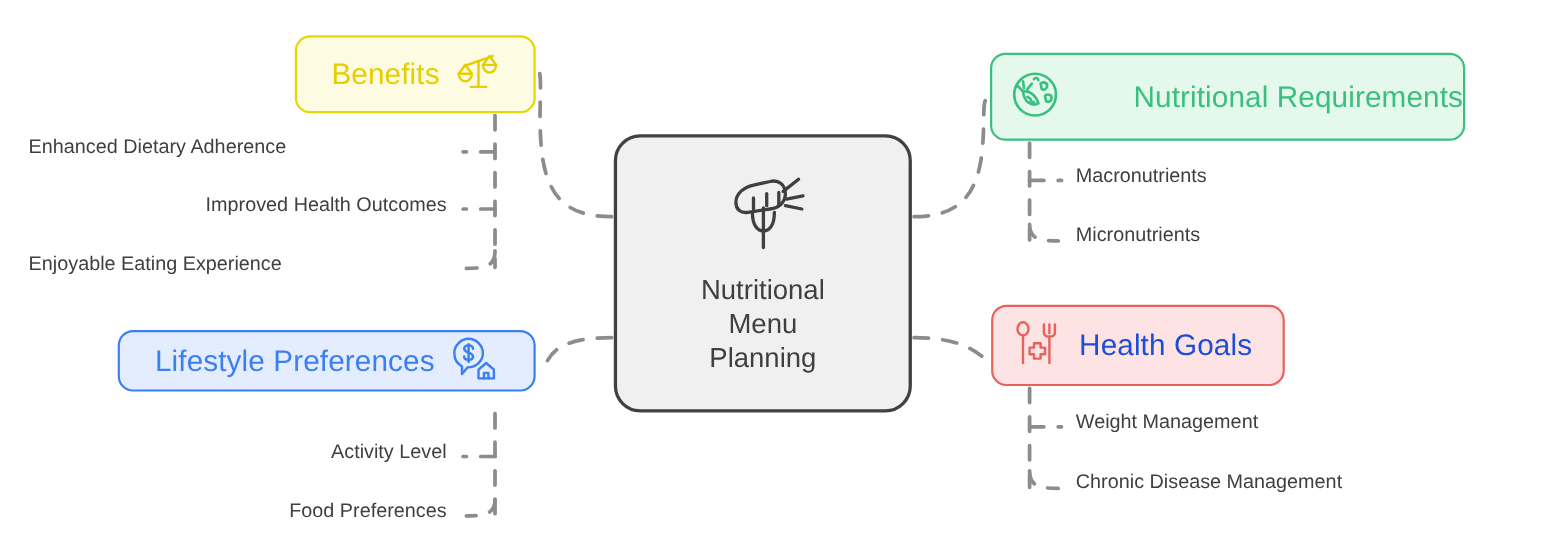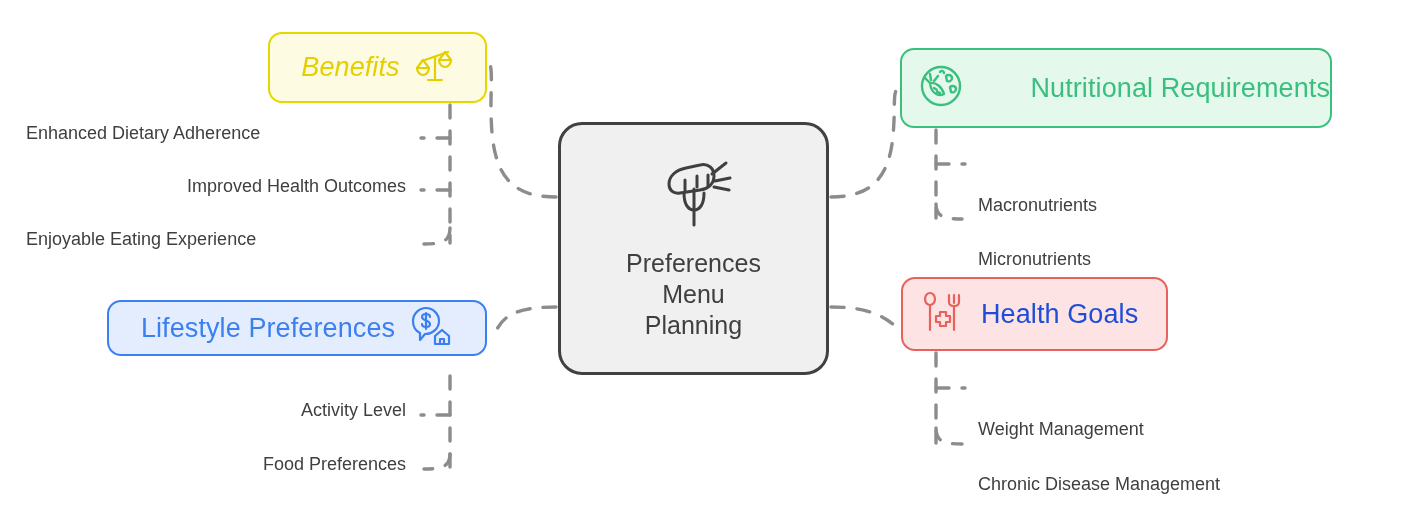--- a/index.html
+++ b/index.html
@@ -72,21 +72,21 @@
   #node-benefits {
     left: 268px;
     top: 32px;
     width: 219px;
     height: 71px;
     background: #fdfce3;
     border-color: #e5d700;
     justify-content: center;
     gap: 14px;
   }
-  #node-benefits .node-label { color: #e5cf00; font-style: italic; }
+  #node-benefits .node-label { color: #e5cf00; }
 
   #node-nutrition {
     left: 900px;
     top: 48px;
     width: 432px;
     height: 80px;
     background: #e4f8ec;
     border-color: #3bbf7f;
     padding-left: 16px;
     gap: 16px;
@@ -118,21 +118,21 @@
   }
   #node-health .node-label { color: #1d4ed8; }
 
   
   .leaf {
     position: absolute;
     font-size: 18px;
     color: #3f3f3f;
     white-space: nowrap;
   }
-  .leaf.right { text-align: left; margin-top: 46px; }
+  .leaf.right { text-align: left; }
   .leaf.left  { text-align: right; }
 </style>
 </head>
 <body>
 
 <div id="canvas">
 
   <svg id="edges" viewBox="0 0 1404 506" xmlns="http://www.w3.org/2000/svg">
     <g fill="none" stroke="#8c8c8c" stroke-width="3.4" stroke-linecap="round" stroke-dasharray="13 13">
 
@@ -171,21 +171,21 @@
         <path d="M59 25 L74 22"></path>
         <path d="M58 31 L73 34"></path>
         <path d="M29 34 L29 24"></path>
         <path d="M41 31 L41 20"></path>
         <path d="M52 30 L52 19"></path>
         <path d="M28 37 C28 48 32 54 38 54 C44 54 48 48 48 37"></path>
         <path d="M38 33 L38 69"></path>
       </svg>
     </span>
     <div class="center-title">
-      <div>Preferences</div>
+      <div>Nutritional</div>
       <div>Menu</div>
       <div>Planning</div>
     </div>
   </div>
 
   <div class="node" id="node-benefits">
     <span class="node-label">Benefits</span>
     <span class="node-icon">
       <svg width="40" height="40" viewBox="0 0 40 40" fill="none" stroke="#e5cf00" stroke-width="2.2" stroke-linecap="round" stroke-linejoin="round">
         <path d="M8 15 L34 6"></path>

